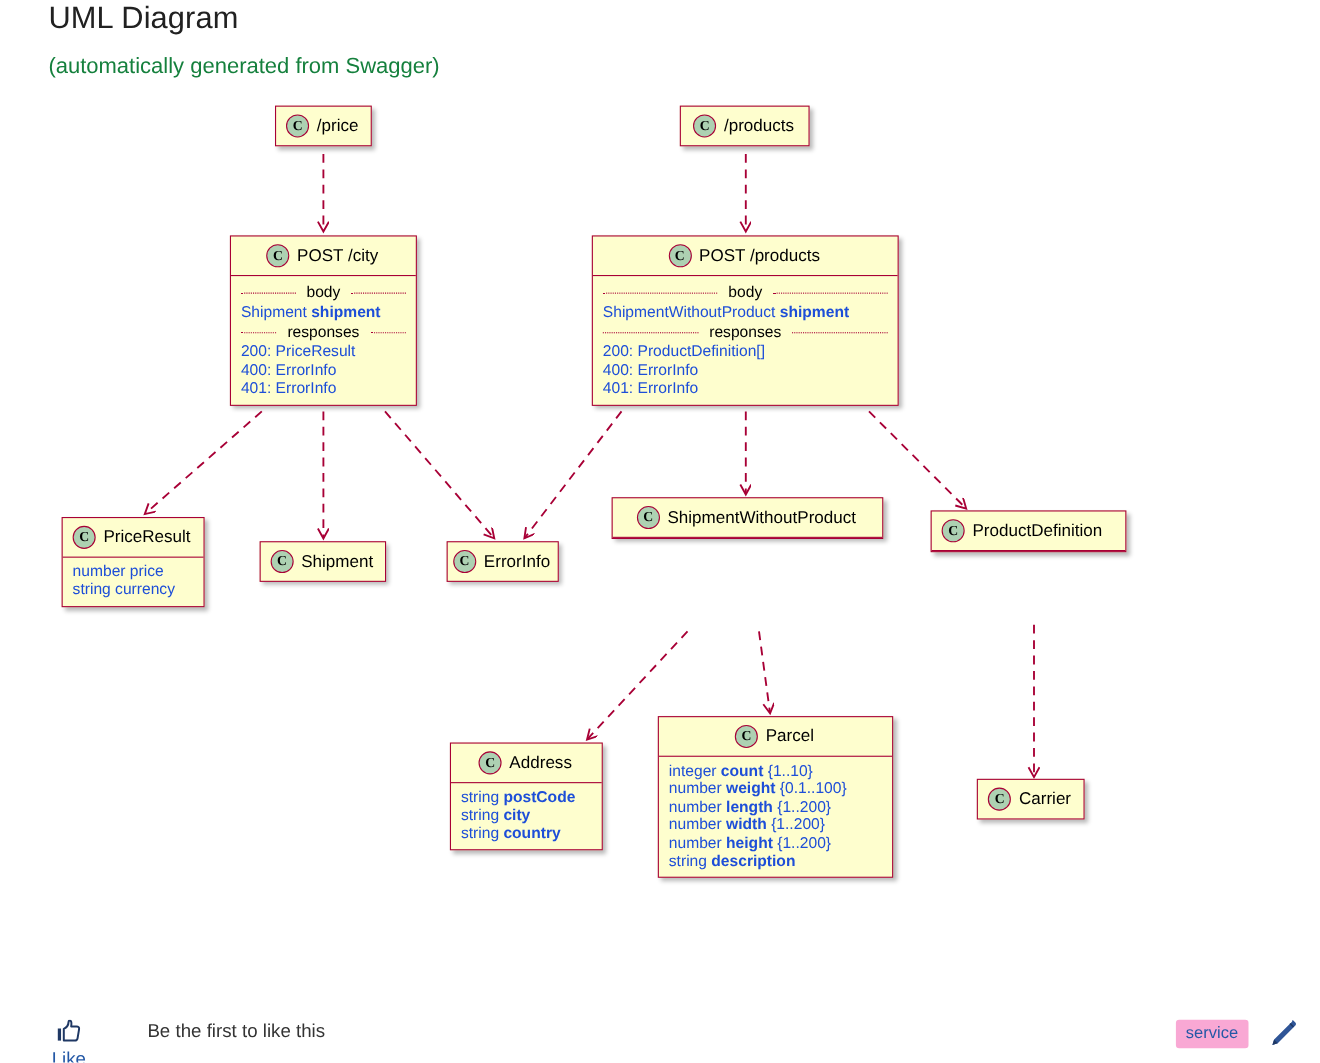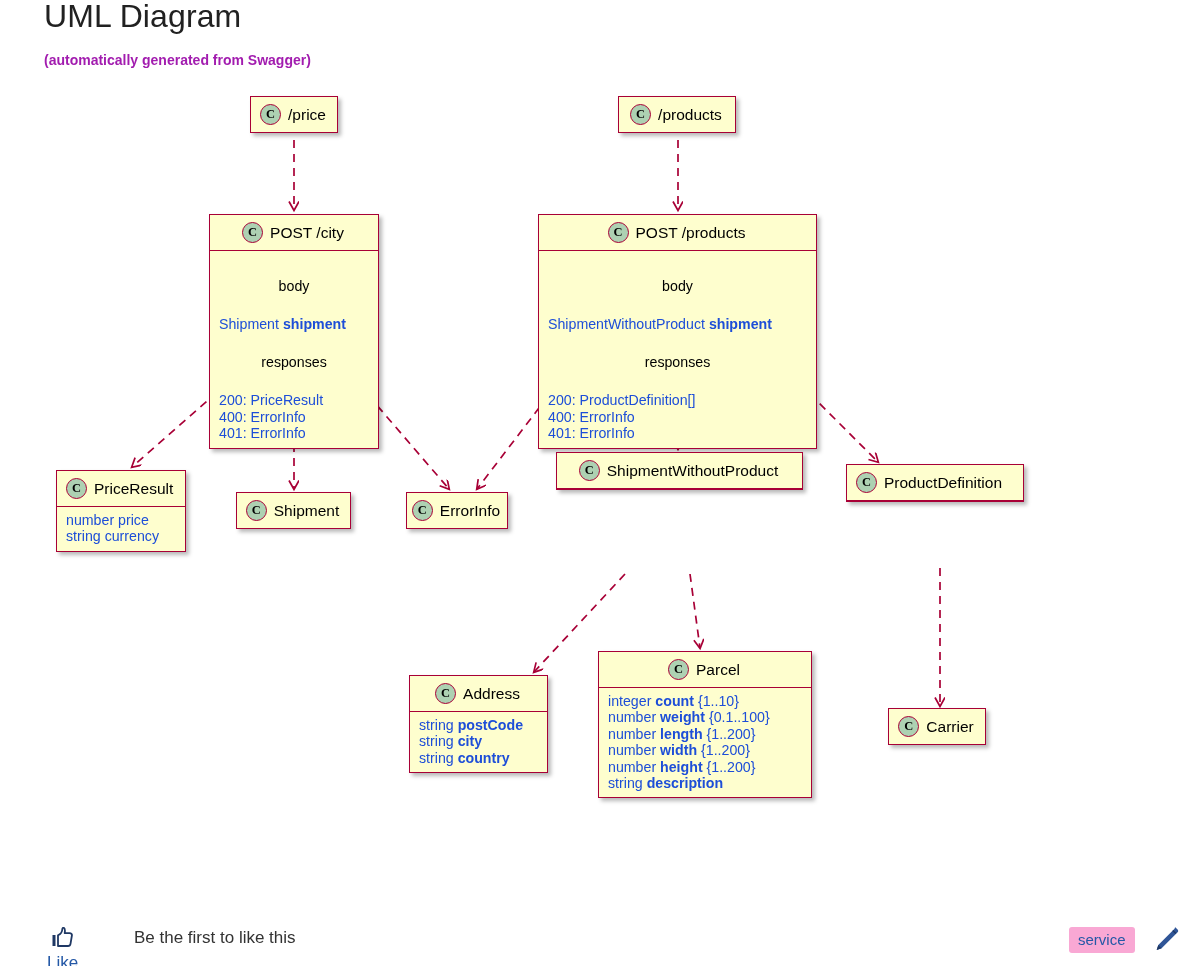--- a/index.html
+++ b/index.html
@@ -4,26 +4,26 @@
 <style>
   html,body{margin:0;padding:0;}
   body{
     width:1200px;height:966px;background:#ffffff;
     font-family:"Liberation Sans","DejaVu Sans",sans-serif;
     color:#212121;overflow:hidden;position:relative;
   }
   
   #page-title{
     position:absolute;left:44px;top:0px;
-    font-size:32px;font-weight:400;color:#212121;letter-spacing:.1px;
+    font-size:28px;font-weight:400;color:#212121;letter-spacing:.1px;
     line-height:32px;
   }
   #page-subtitle{
     position:absolute;left:44px;top:48px;
-    font-size:14px;font-weight:700;color:#a21caf;line-height:24px;
+    font-size:20px;font-weight:400;color:#15803d;line-height:24px;
   }
   
   #diagram{position:absolute;left:0;top:78px;width:1200px;height:760px;}
   #edges{position:absolute;left:0;top:0;width:1200px;height:760px;}
 
   
   .node{
     position:absolute;
     background:#FEFECE;
     border:1.5px solid #A80036;
@@ -46,24 +46,23 @@
     font-size:12.5px;font-weight:bold;color:#000;
     font-family:"Liberation Serif","DejaVu Serif",serif;
     flex:0 0 auto;line-height:1;
   }
   .node .body{padding:5px 9px 6px 9px;}
   .node .row{
     font-size:14.2px;line-height:16.4px;color:#1d4ed8;white-space:nowrap;
   }
   .node .row b{font-weight:bold;}
   .node .sep{
-    display:flex;align-items:center;gap:19px;
+    display:flex;align-items:center;gap:8px;
     font-size:14.2px;line-height:17px;color:#000;
     margin:2px 0 1px 0;
-    flex-direction:column;
   }
   .node .sep .ln{
     flex:1 1 auto;height:0;border-top:1px dotted #A80036;
   }
   .node .sep .lbl{flex:0 0 auto;padding:0 2px;}
 
   
   #footer{position:absolute;left:0;top:905px;width:1200px;height:61px;}
   #like-btn{
     position:absolute;left:47px;top:22px;

